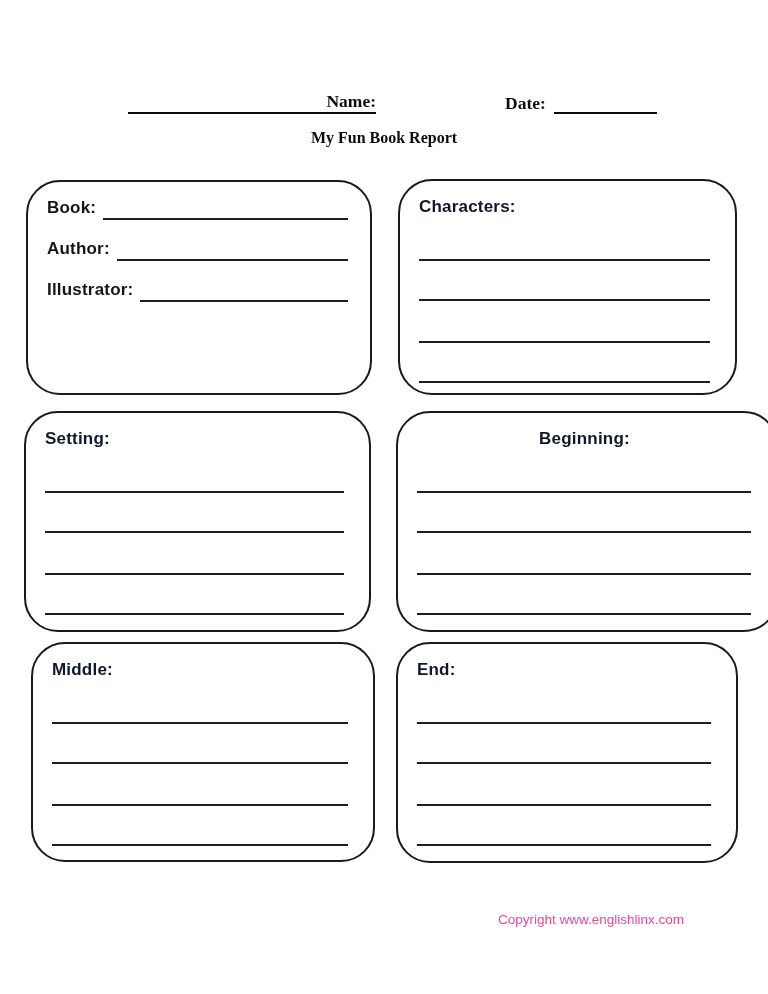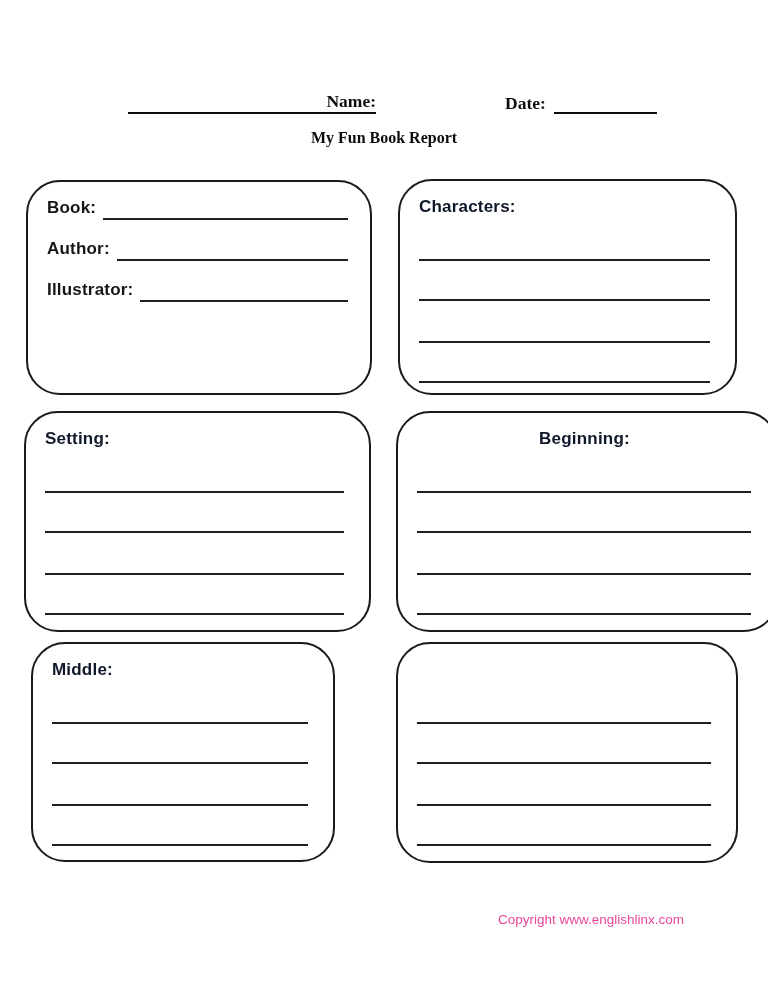--- a/index.html
+++ b/index.html
@@ -149,29 +149,30 @@
   </section>
 
   <section class="box" style="left:396px; top:411px; width:382px; height:221px;text-align:center;">
     <div class="box-label">Beginning:</div>
     <div class="wline l1"></div>
     <div class="wline l2"></div>
     <div class="wline l3"></div>
     <div class="wline l4"></div>
   </section>
 
-  <section class="box" style="left:31px; top:642px; width:304px; height:220px;">
+  <section class="box" style="left:31px; top:642px; width:344px; height:220px;">
     <div class="box-label">Middle:</div>
     <div class="wline l1"></div>
     <div class="wline l2"></div>
     <div class="wline l3"></div>
     <div class="wline l4"></div>
   </section>
 
   <section class="box" style="left:396px; top:642px; width:342px; height:221px;">
+    <div class="box-label">End:</div>
     <div class="wline l1"></div>
     <div class="wline l2"></div>
     <div class="wline l3"></div>
     <div class="wline l4"></div>
   </section>
 
   <div class="copyright">Copyright www.englishlinx.com</div>
 
 </div>
 

